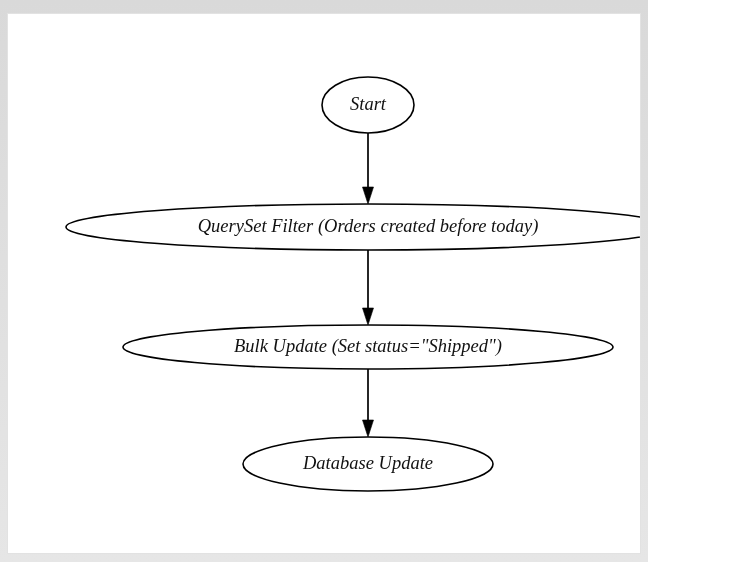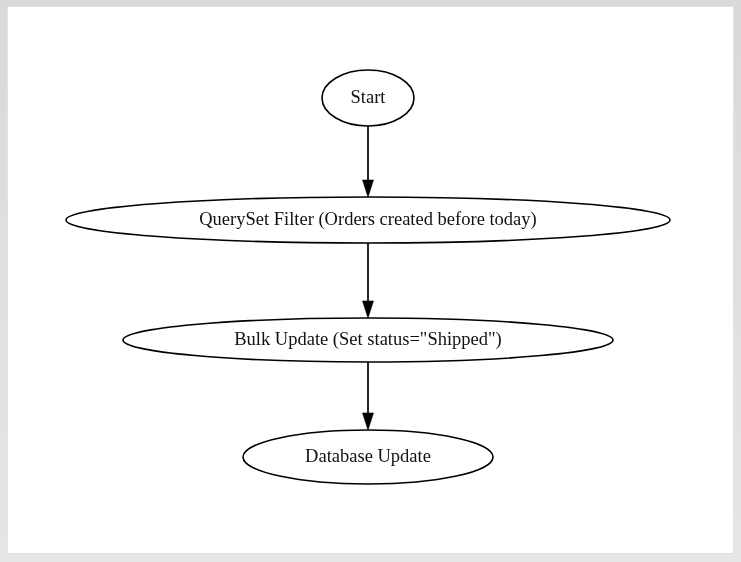--- a/index.html
+++ b/index.html
@@ -9,25 +9,26 @@
     background: #ffffff;
   }
   body {
     width: 741px;
     height: 562px;
     overflow: hidden;
     font-family: "Liberation Serif", "DejaVu Serif", serif;
   }
   #viewport {
     position: relative;
-    width: 741px;
+    width: 648px;
     height: 562px;
     box-sizing: border-box;
     background: linear-gradient(180deg, #d9d9d9 0%, #e6e6e6 100%);
-    padding: 7px 8px 9px 8px;
+    padding: 14px 8px 9px 8px;
+    font-style: italic;
   }
   #canvas {
     position: relative;
     width: 100%;
     height: 100%;
     background: #ffffff;
     box-shadow: 0 0 0 1px #e2e2e2;
     overflow: hidden;
   }
   #graph {

